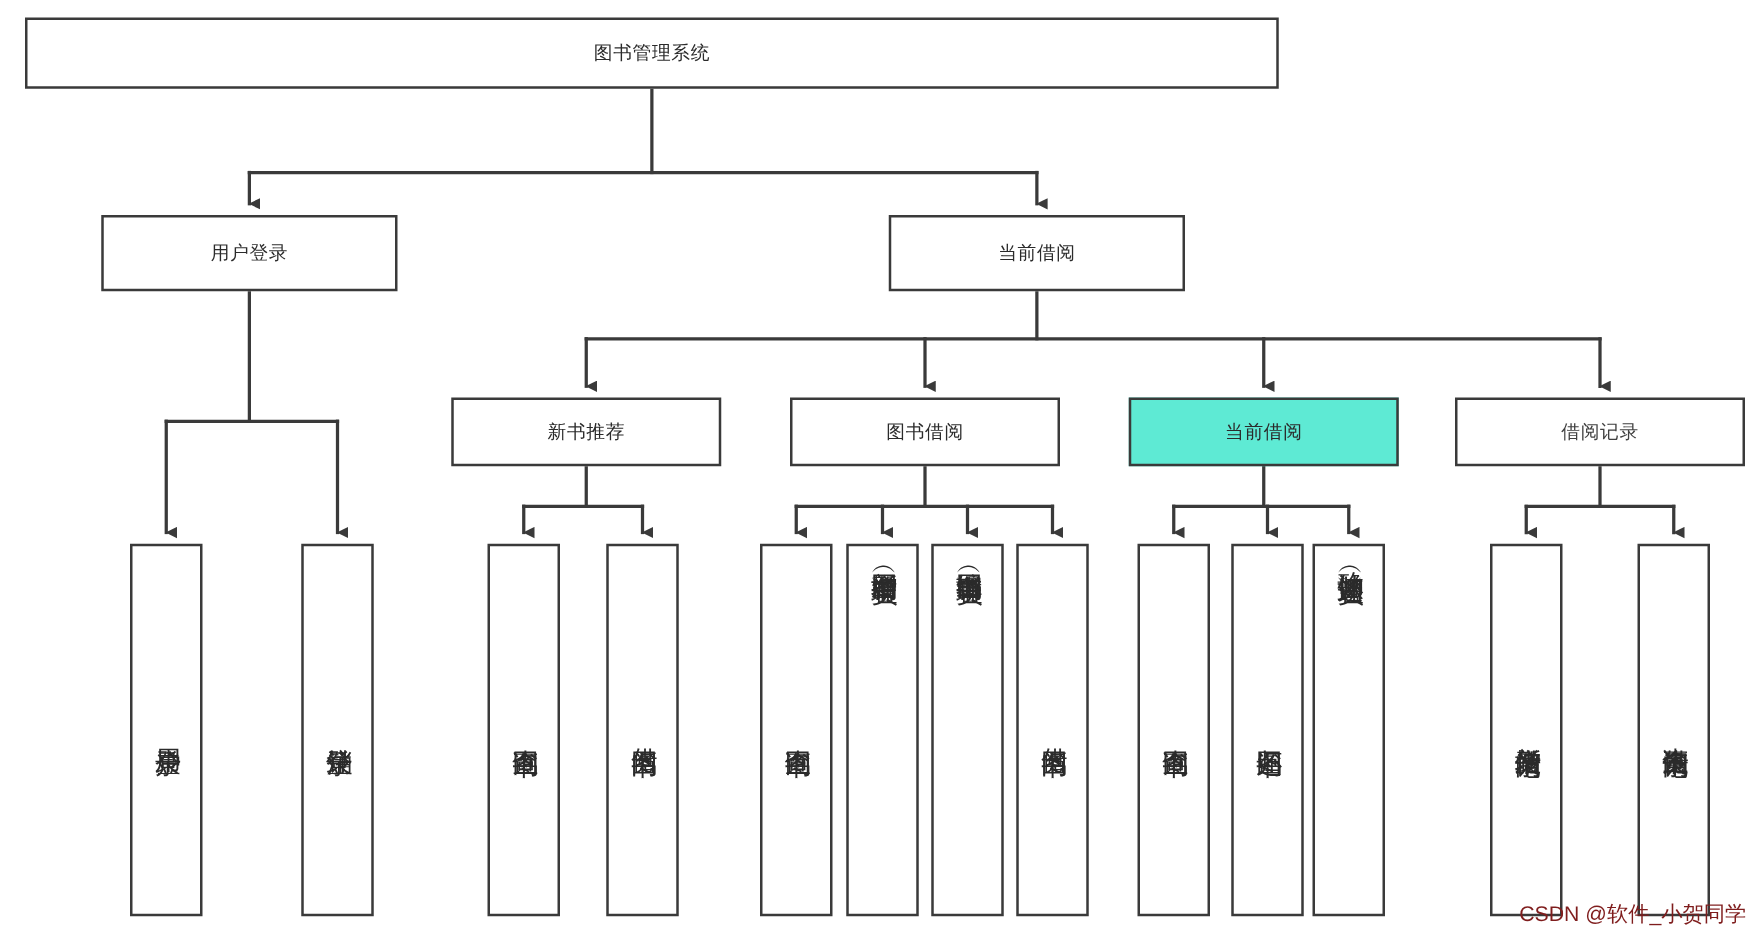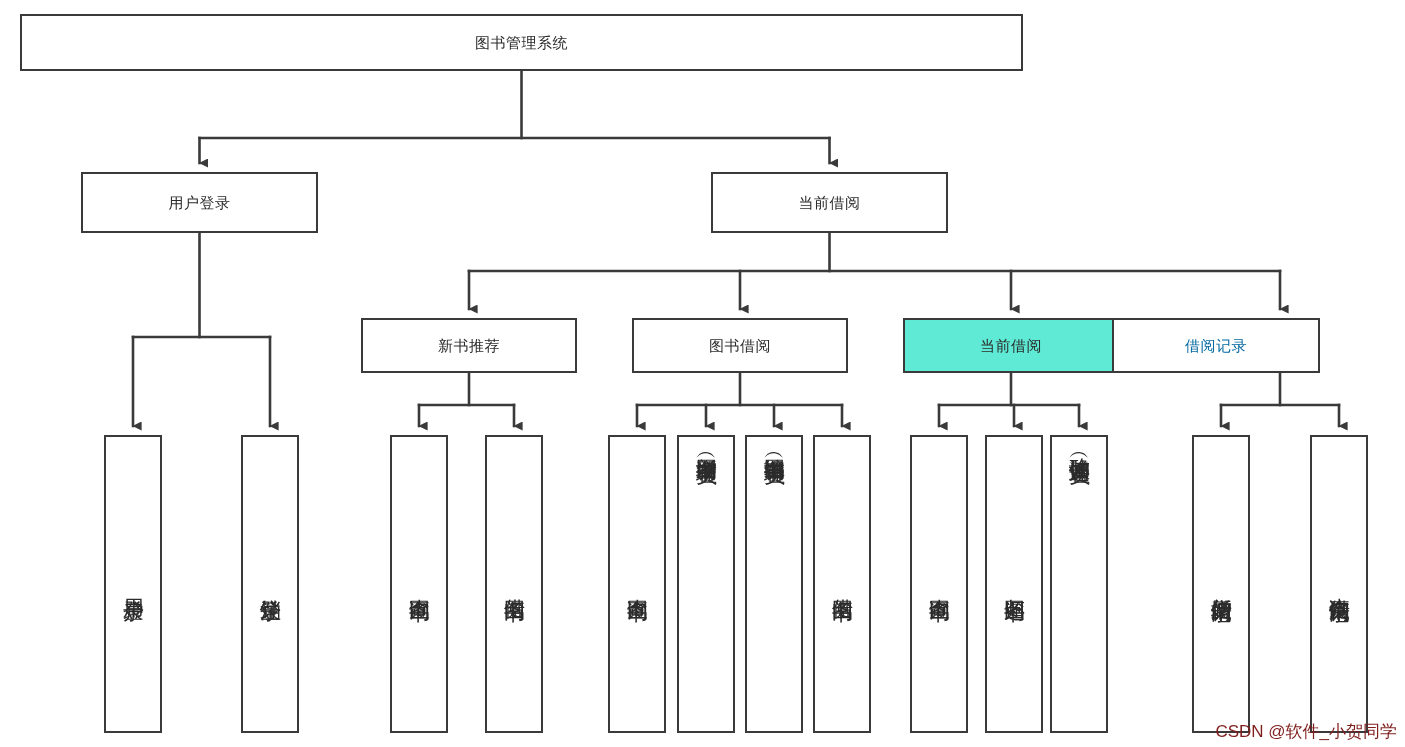--- a/index.html
+++ b/index.html
@@ -139,21 +139,21 @@
 
   <div class="node horizontal" style="left: 361px; top: 318px; width: 216px; height: 55px; border-color: rgb(58, 58, 58); background: rgb(255, 255, 255); color: rgb(43, 43, 43);">
     <span class="node-label">新书推荐</span>
   </div>
   <div class="node horizontal" style="left: 632px; top: 318px; width: 216px; height: 55px; border-color: rgb(58, 58, 58); background: rgb(255, 255, 255); color: rgb(43, 43, 43);">
     <span class="node-label">图书借阅</span>
   </div>
   <div class="node horizontal" style="left: 903px; top: 318px; width: 216px; height: 55px; border-color: rgb(58, 58, 58); background: #5eead4; color: rgb(43, 43, 43);">
     <span class="node-label">当前借阅</span>
   </div>
-  <div class="node horizontal" style="left: 1112px; top: 318px; width: 208px; height: 55px; border-color: rgb(58, 58, 58); background: rgb(255, 255, 255); color: #0369a1;">
+  <div class="node horizontal" style="left: 1164px; top: 318px; width: 232px; height: 55px; border-color: rgb(58, 58, 58); background: rgb(255, 255, 255); color: #404040;">
     <span class="node-label">借阅记录</span>
   </div>
 
   <div class="node vertical center-v" style="left: 104px; top: 435px; width: 58px; height: 298px; border-color: rgb(58, 58, 58); background: rgb(255, 255, 255); color: rgb(43, 43, 43);">
     <span class="node-label">用户登录</span>
   </div>
   <div class="node vertical center-v" style="left: 241px; top: 435px; width: 58px; height: 298px; border-color: rgb(58, 58, 58); background: rgb(255, 255, 255); color: rgb(43, 43, 43);">
     <span class="node-label">注销登录</span>
   </div>
   <div class="node vertical center-v" style="left: 390px; top: 435px; width: 58px; height: 298px; border-color: rgb(58, 58, 58); background: rgb(255, 255, 255); color: rgb(43, 43, 43);">

